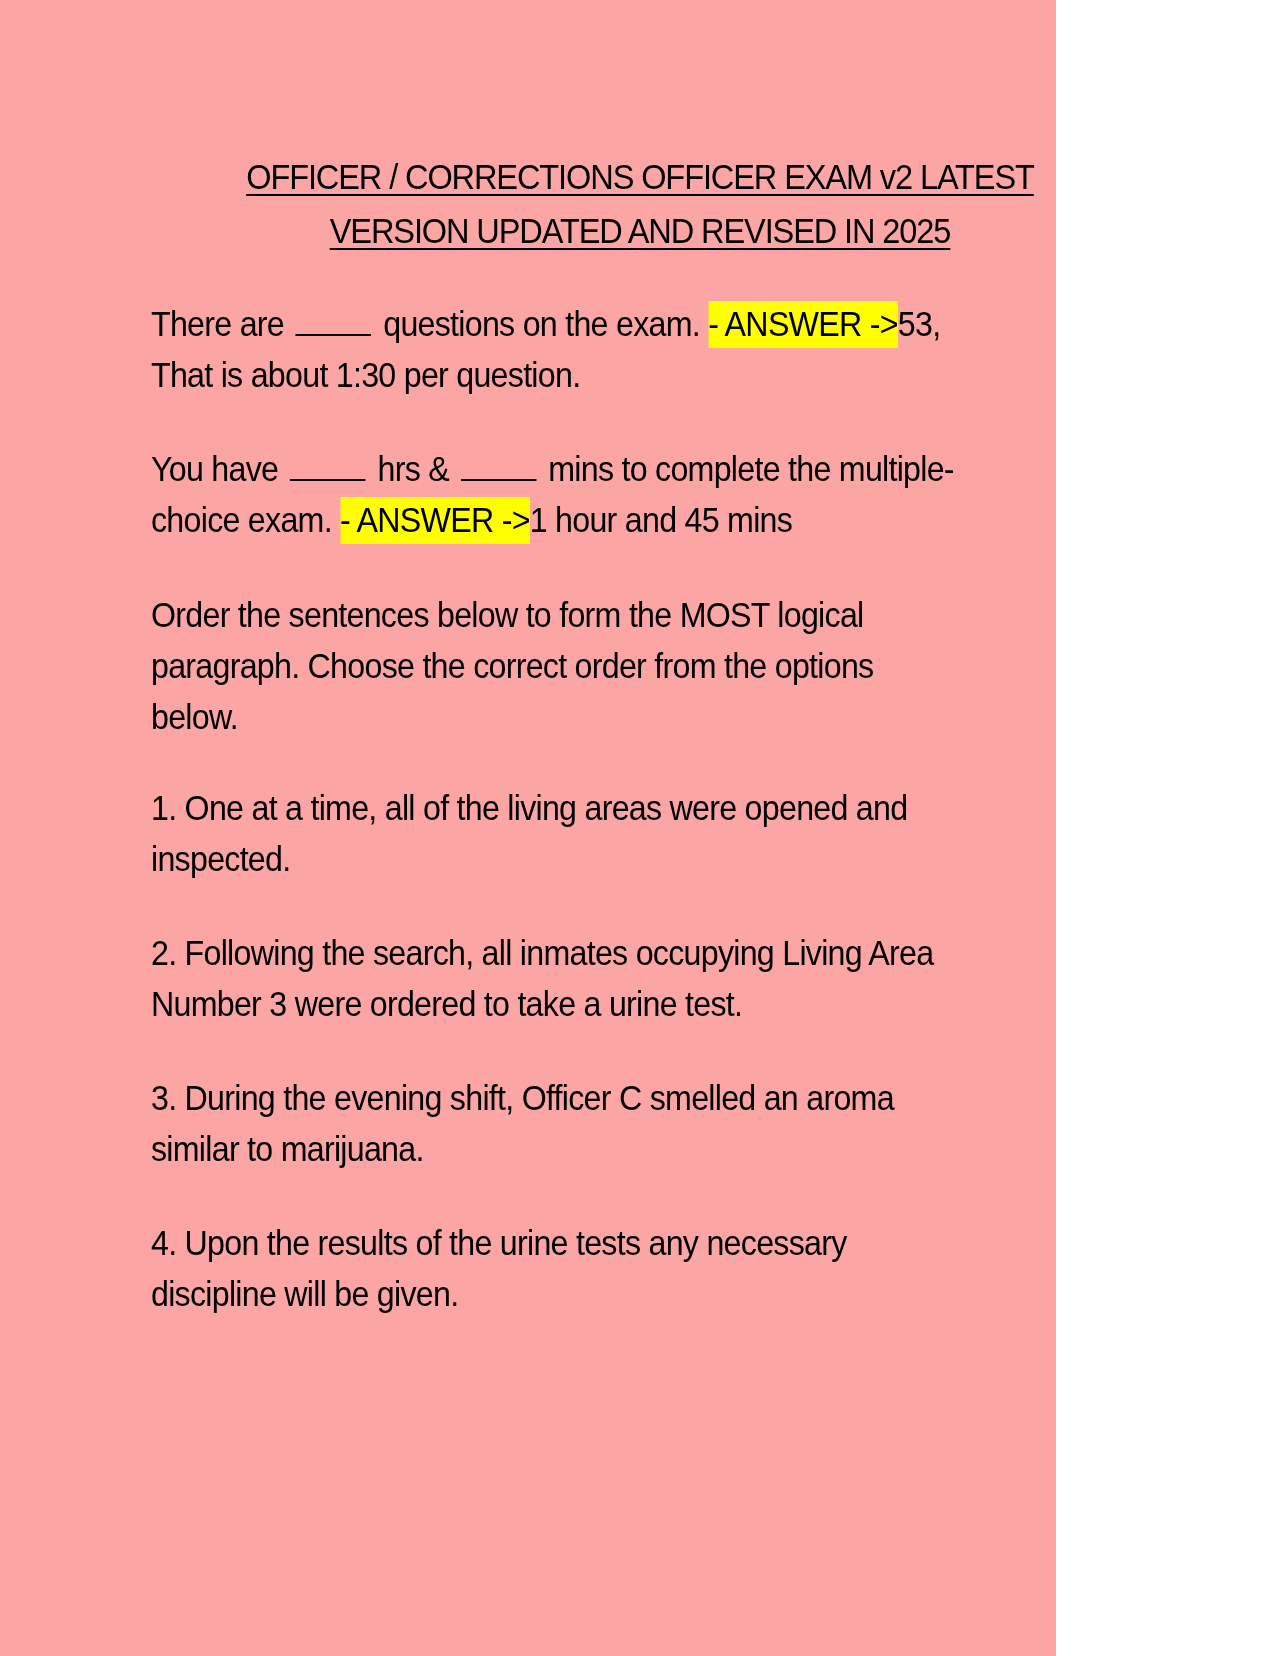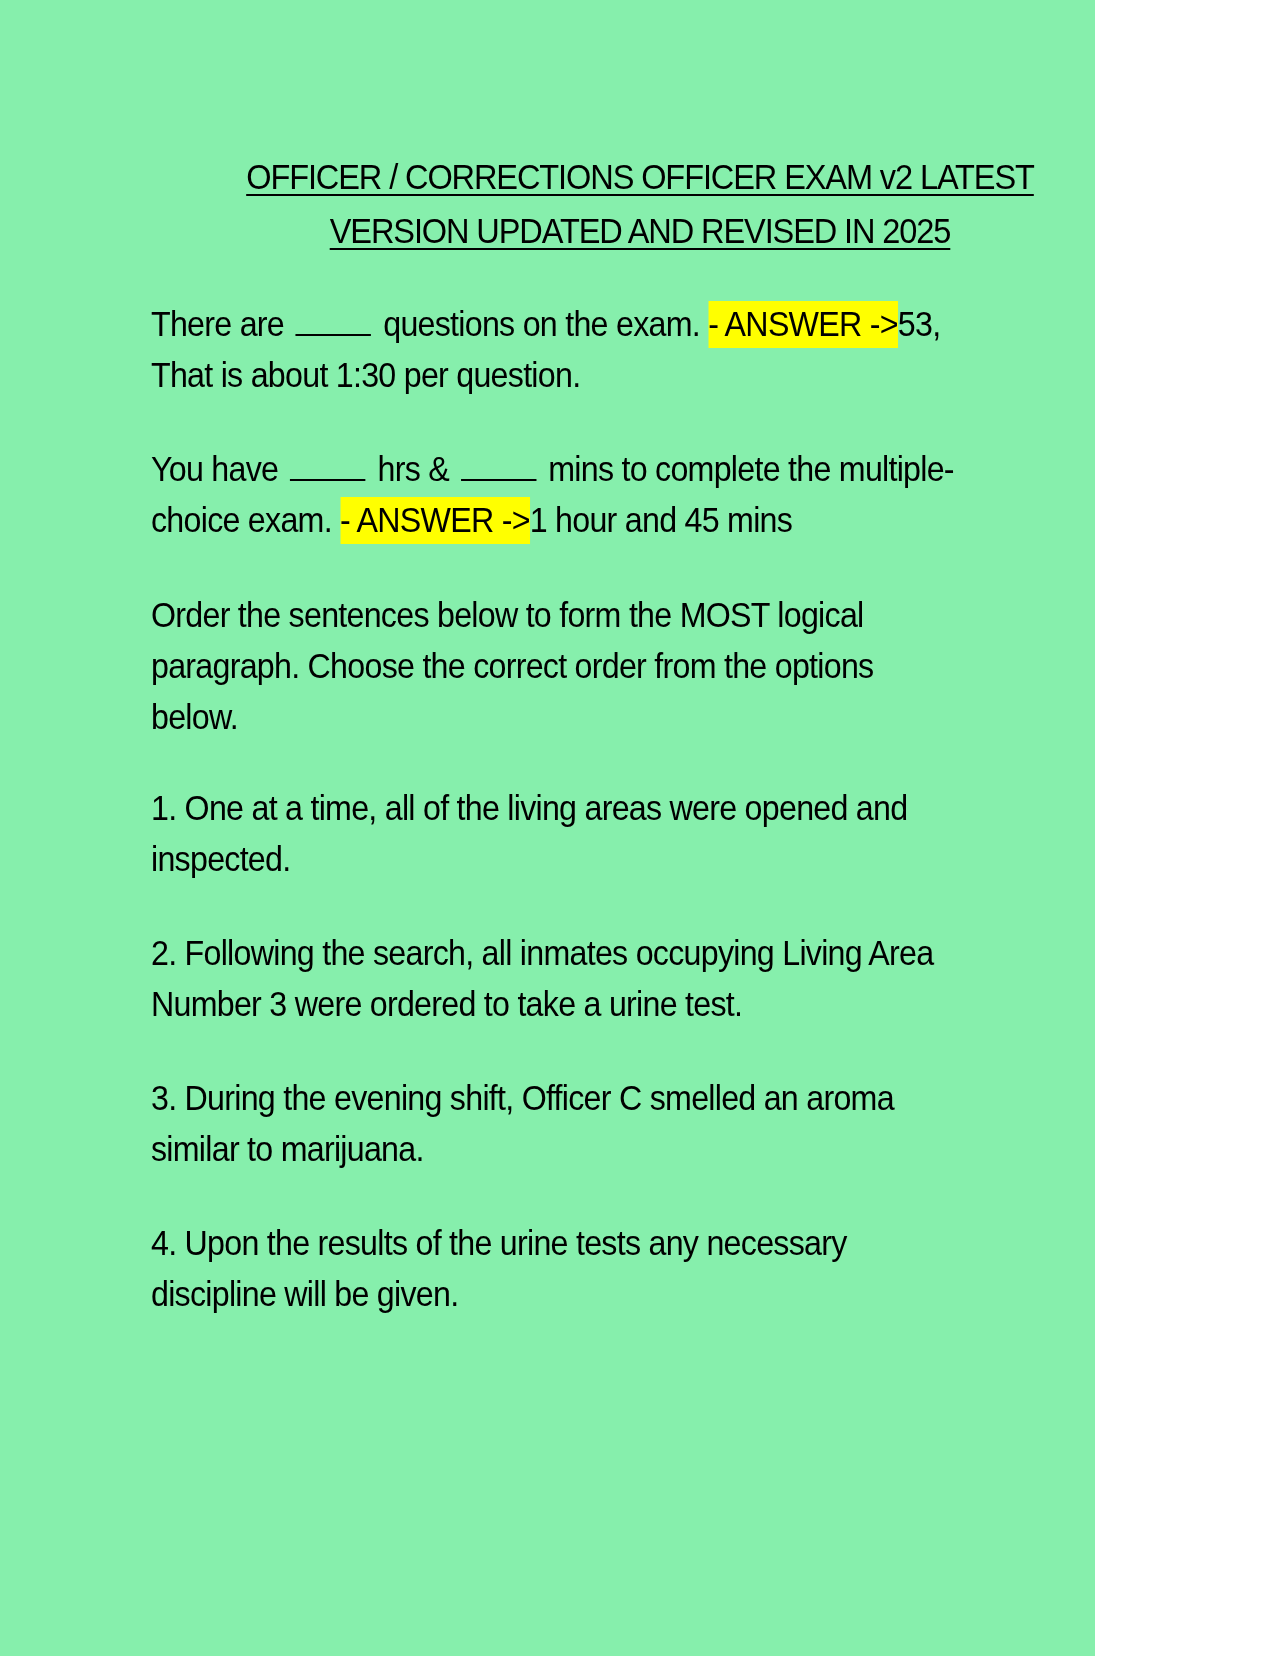--- a/index.html
+++ b/index.html
@@ -14,22 +14,21 @@
       overflow: hidden;
       font-family: "Liberation Sans Narrow", "Liberation Sans", sans-serif;
       color: #000000;
     }
     .page {
       position: absolute;
       left: 0;
       top: 0;
       width: 1056px;
       height: 1656px;
-      background: #86efac;
-      padding-left: 39px;
+      background: #fca5a5;
     }
     .title {
       position: absolute;
       left: 0;
       top: 150px;
       width: 1280px;
       text-align: center;
       font-size: 35px;
       line-height: 54px;
       letter-spacing: -1.2px;

